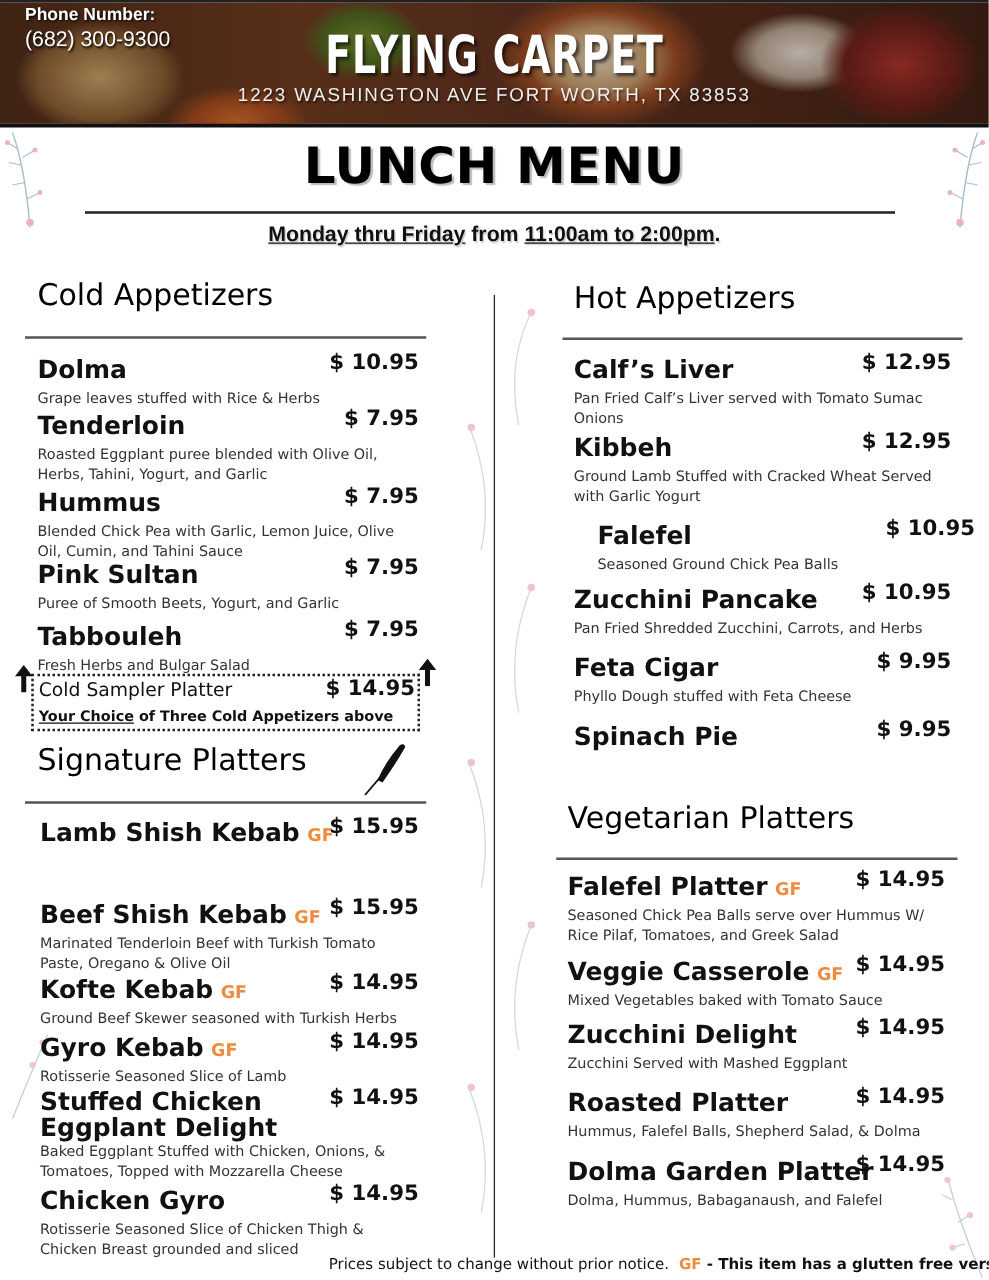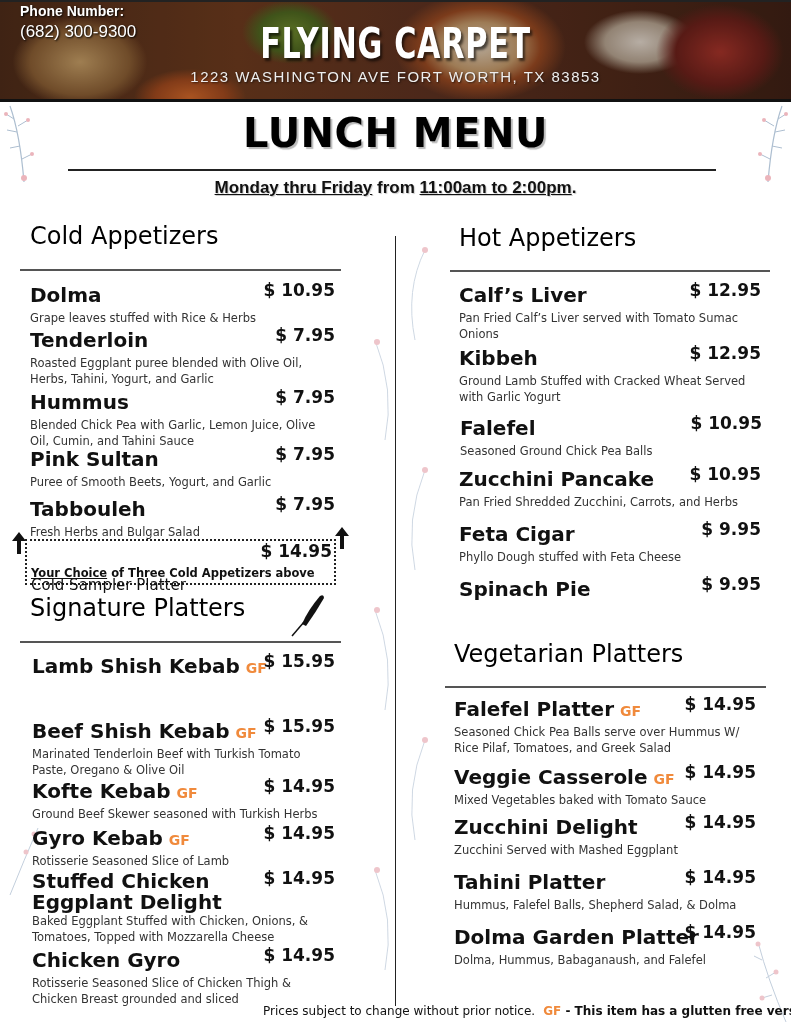--- a/index.html
+++ b/index.html
@@ -79,21 +79,21 @@
   }
   .item .desc {
     font-family: "DejaVu Sans", sans-serif; font-size: 11.5px; color: #333;
     line-height: 16px; margin-top: 3px;
   }
 
   .sampler {
     position: absolute; left: 25px; top: 539px; width: 311px; height: 46px;
     border: 2px dotted #222;
   }
-  .sampler .name { position: absolute; left: 4px; top: 2px; font-size: 15px; font-family: "DejaVu Sans", sans-serif; color:#111;margin-top:33px; }
+  .sampler .name { position: absolute; left: 4px; top: 2px; font-size: 15px; font-family: "DejaVu Sans", sans-serif; color:#111; }
   .sampler .price { position: absolute; right: 2px; top: 0px; font-size: 17px; font-weight: bold; font-family: "DejaVu Sans", sans-serif; }
   .sampler .note { position: absolute; left: 4px; top: 25px; font-size: 11.5px; font-weight: bold; font-family: "DejaVu Sans", sans-serif; }
   .sampler .note u { text-decoration: underline; }
 
   .arrow { position: absolute; width: 14px; height: 22px; }
 
   .footer {
     position: absolute; left: 263px; top: 1004px; font-family: "DejaVu Sans", sans-serif;
     font-size: 12px; color: #111; white-space: nowrap;
   }
@@ -254,21 +254,21 @@
 <div class="item" style="left:459px;top:283px;width:302px">
   <span class="name">Calf’s Liver</span>
   <span class="price" style="right:0">$ 12.95</span>
   <div class="desc">Pan Fried Calf’s Liver served with Tomato Sumac Onions</div>
 </div>
 <div class="item" style="left:459px;top:346px;width:302px">
   <span class="name">Kibbeh</span>
   <span class="price" style="right:0">$ 12.95</span>
   <div class="desc">Ground Lamb Stuffed with Cracked Wheat Served with Garlic Yogurt</div>
 </div>
-<div class="item" style="left:460px;top:416px;width:302px">
+<div class="item" style="left:478px;top:416px;width:302px">
   <span class="name">Falefel</span>
   <span class="price" style="right:0">$ 10.95</span>
   <div class="desc">Seasoned Ground Chick Pea Balls</div>
 </div>
 <div class="item" style="left:459px;top:467px;width:302px">
   <span class="name">Zucchini Pancake</span>
   <span class="price" style="right:0">$ 10.95</span>
   <div class="desc">Pan Fried Shredded Zucchini, Carrots, and Herbs</div>
 </div>
 <div class="item" style="left:459px;top:522px;width:302px">
@@ -293,21 +293,21 @@
   <span class="name">Veggie Casserole</span><span class="gf">GF</span>
   <span class="price" style="right:0">$ 14.95</span>
   <div class="desc">Mixed Vegetables baked with Tomato Sauce</div>
 </div>
 <div class="item" style="left:454px;top:815px;width:302px">
   <span class="name">Zucchini Delight</span>
   <span class="price" style="right:0">$ 14.95</span>
   <div class="desc">Zucchini Served with Mashed Eggplant</div>
 </div>
 <div class="item" style="left:454px;top:870px;width:302px">
-  <span class="name">Tahini Platter</span>
+  <span class="name">Roasted Platter</span>
   <span class="price" style="right:0">$ 14.95</span>
   <div class="desc">Hummus, Falefel Balls, Shepherd Salad, &amp; Dolma</div>
 </div>
 <div class="item" style="left:454px;top:925px;width:302px">
   <span class="name">Dolma Garden Platter</span>
   <span class="price" style="right:0">$ 14.95</span>
   <div class="desc">Dolma, Hummus, Babaganaush, and Falefel</div>
 </div>
 
 <div class="footer">

